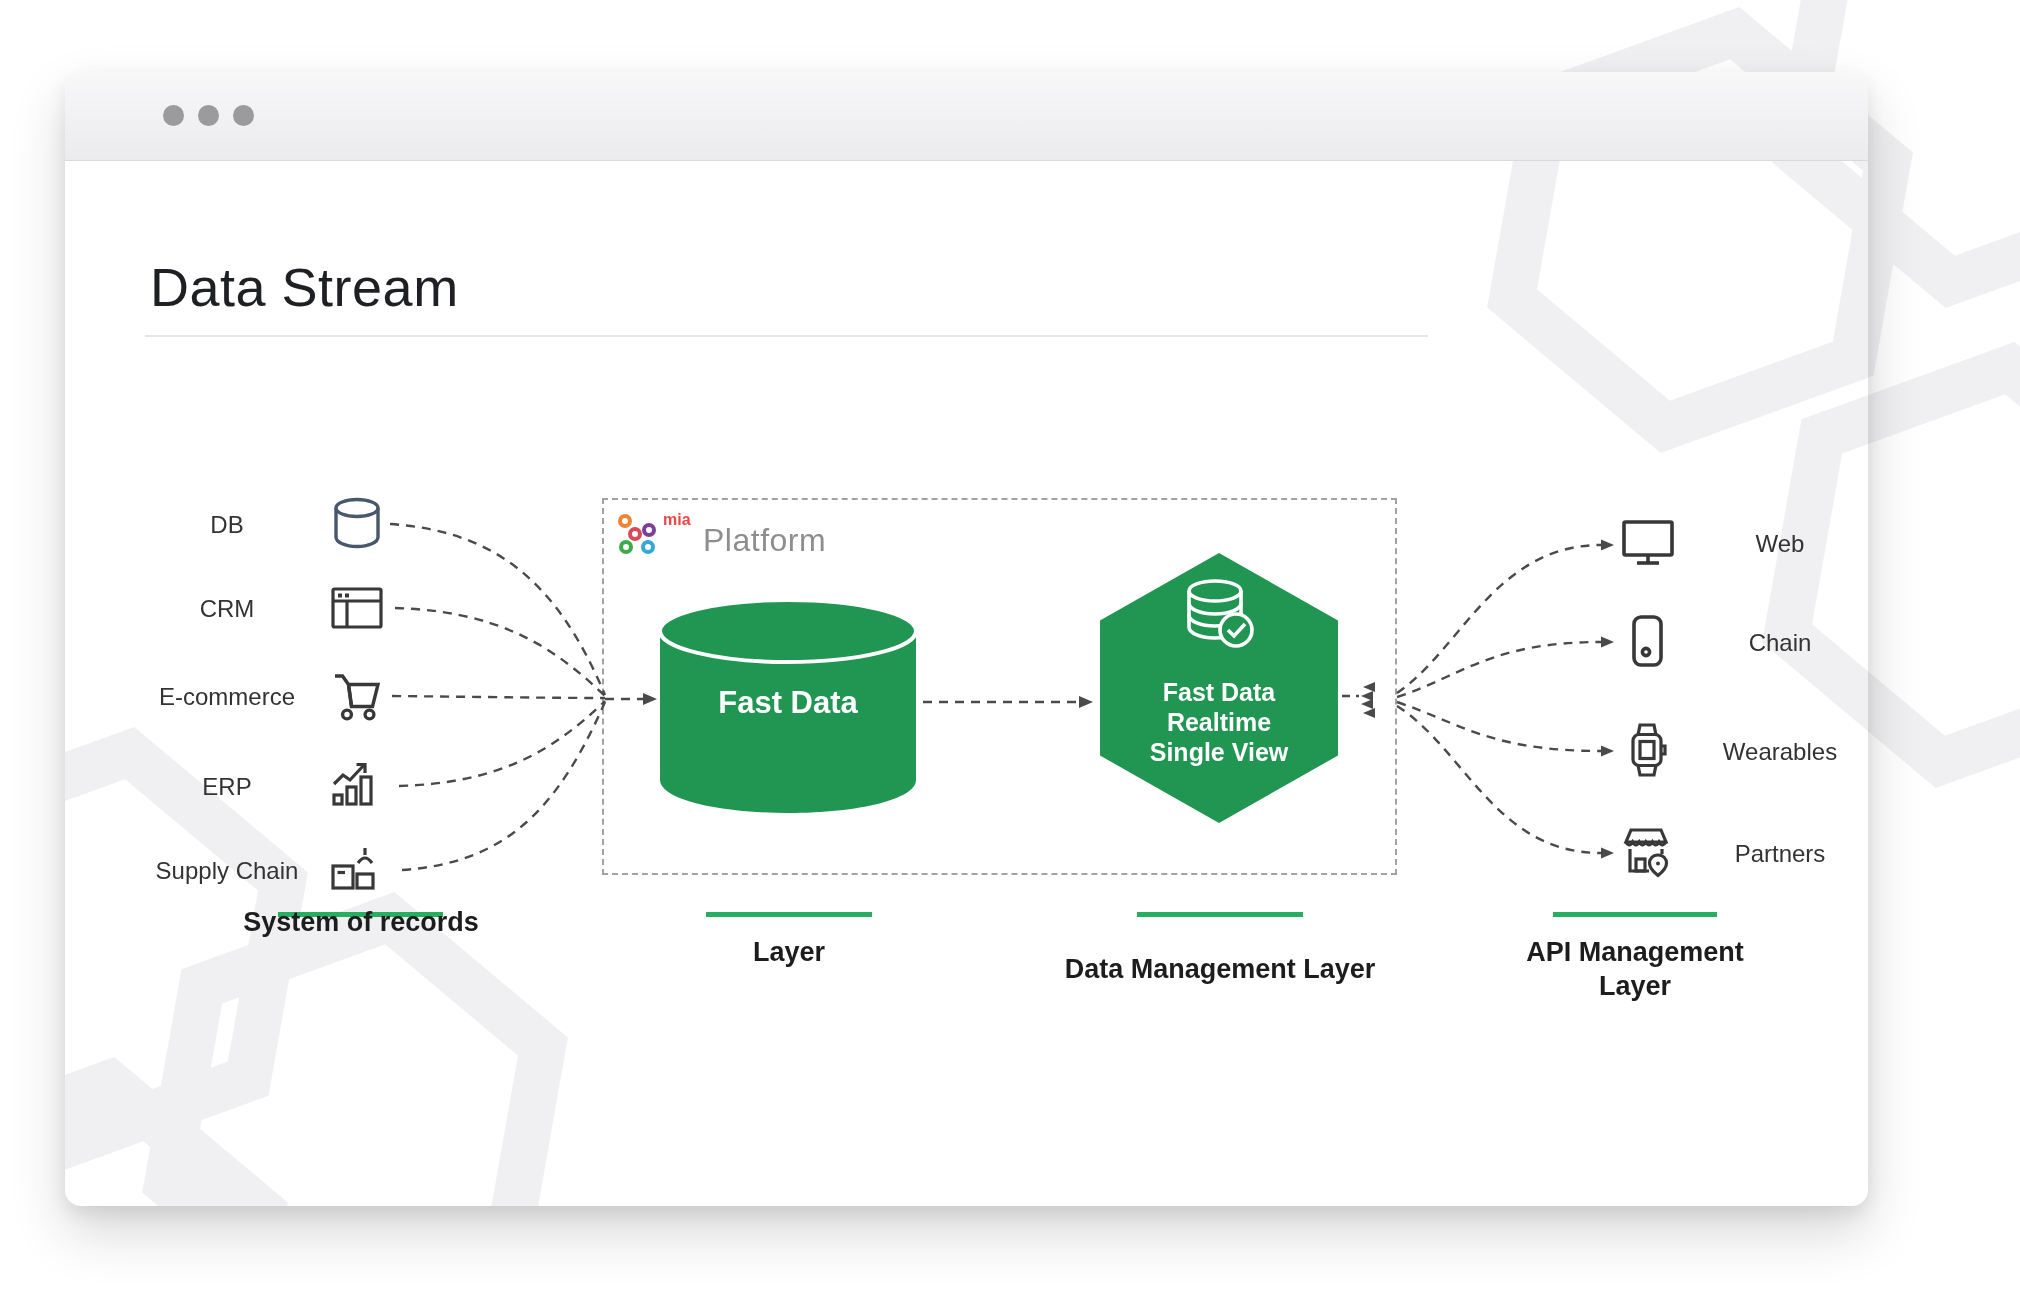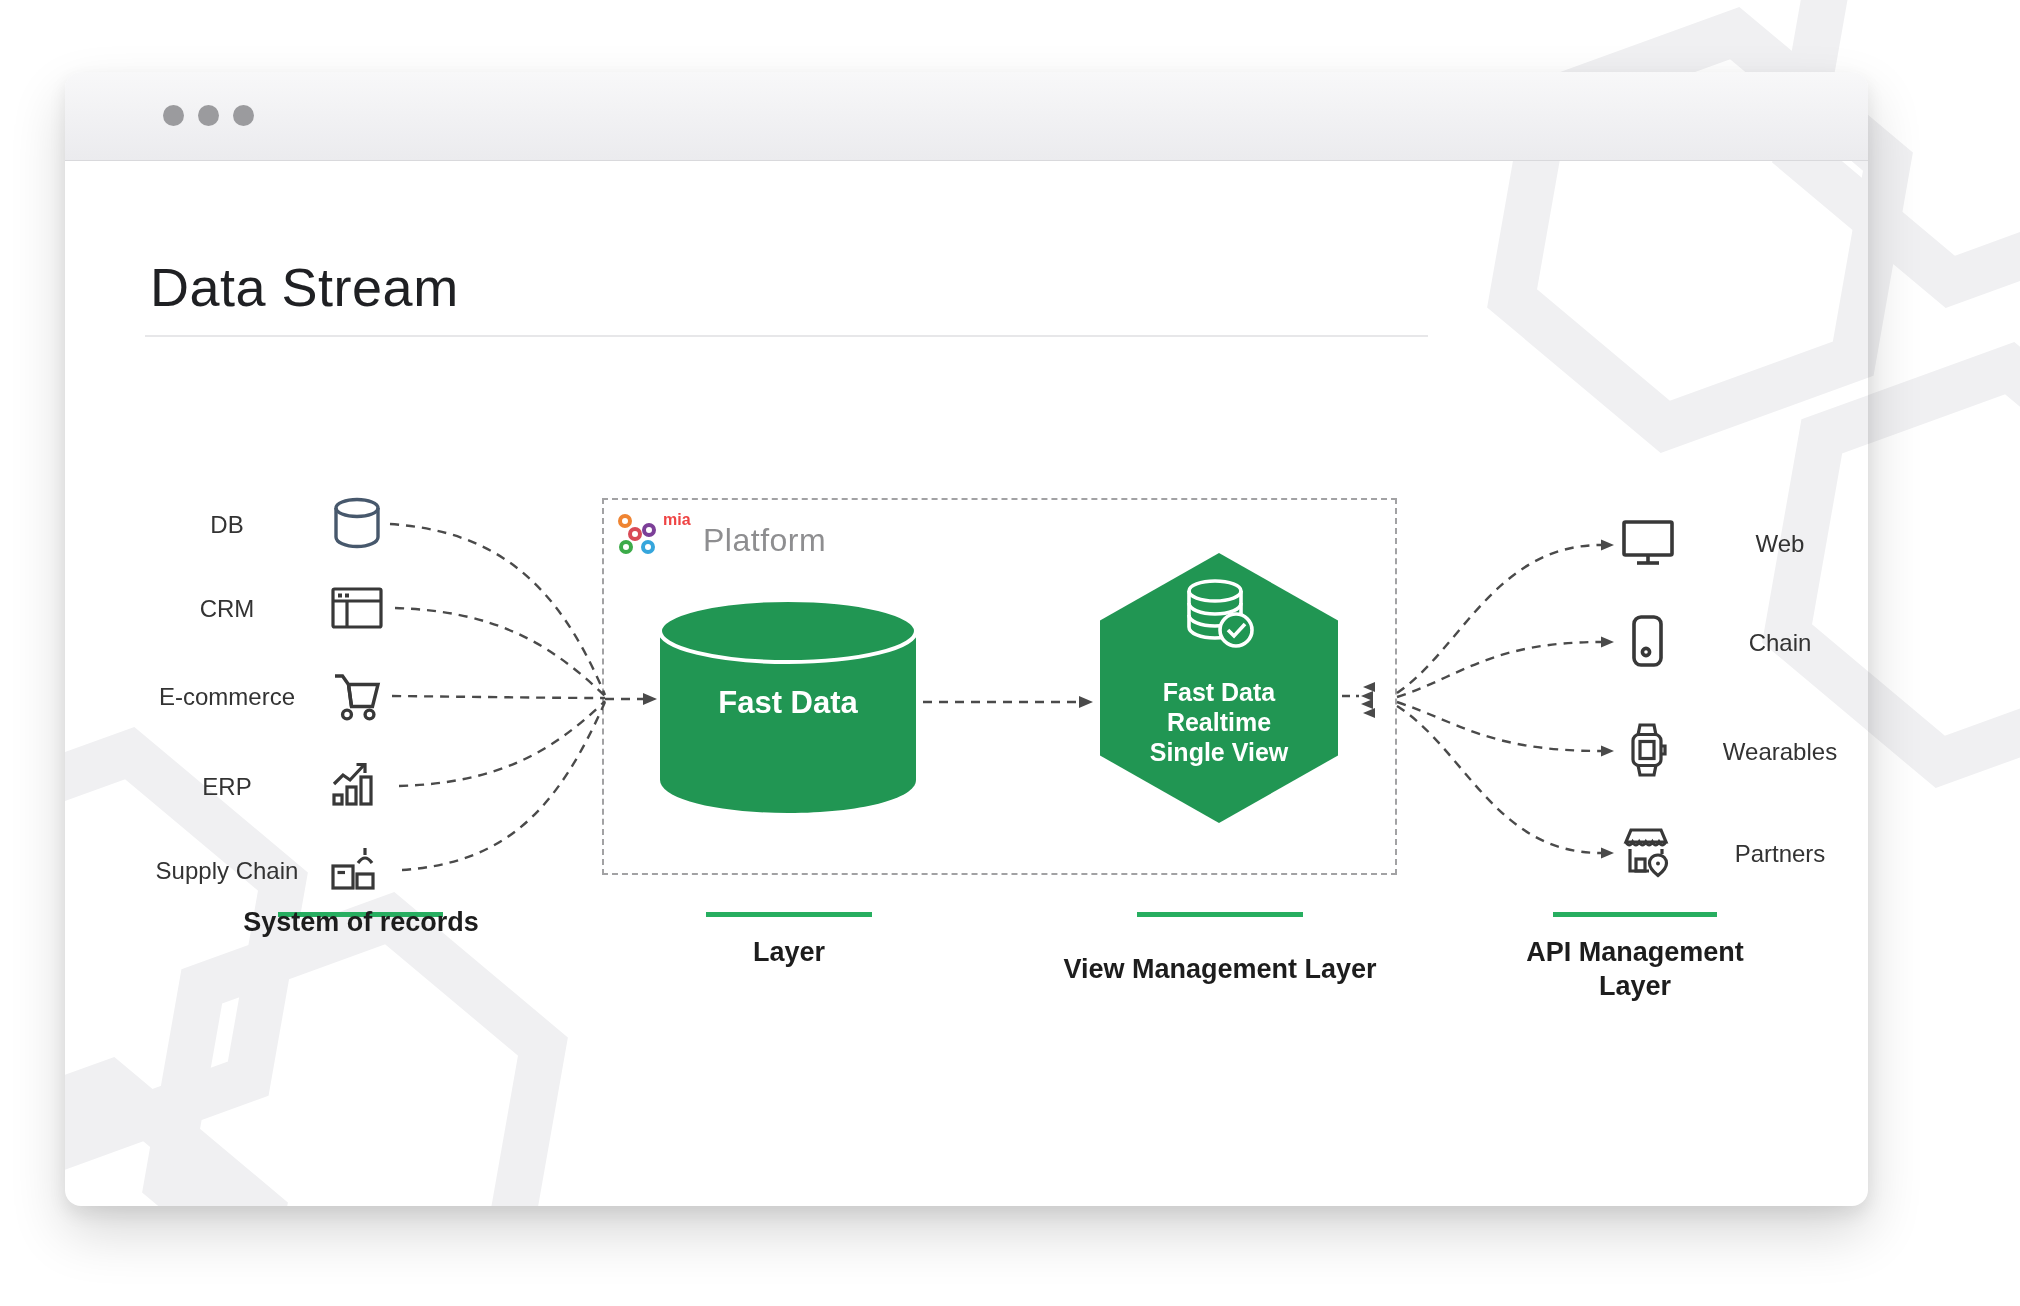--- a/index.html
+++ b/index.html
@@ -229,20 +229,20 @@
 
     <div class="abs underline z3" style="left:213px;width:165px"></div>
     <div class="abs underline z3" style="left:641px;width:166px"></div>
     <div class="abs underline z3" style="left:1072px;width:166px"></div>
     <div class="abs underline z3" style="left:1488px;width:164px"></div>
 
     <div class="abs caption z3" style="left:146px;top:744px;width:300px">System of records</div>
     <div class="abs caption z3" style="left:544px;top:774px;width:360px">
       <div>Layer</div>
     </div>
-    <div class="abs caption z3" style="left:975px;top:791px;width:360px">View Management Layer</div>
+    <div class="abs caption z3" style="left:975px;top:791px;width:360px">Data Management Layer</div>
     <div class="abs caption z3" style="left:1390px;top:774px;width:360px">
       <div>API Management</div>
       <div>Layer</div>
     </div>
 
   </div>
 </div>
 
 </body></html>

